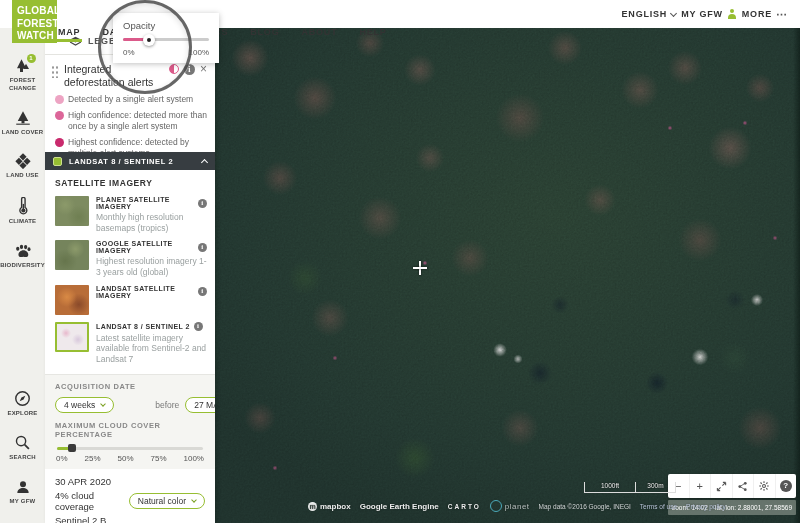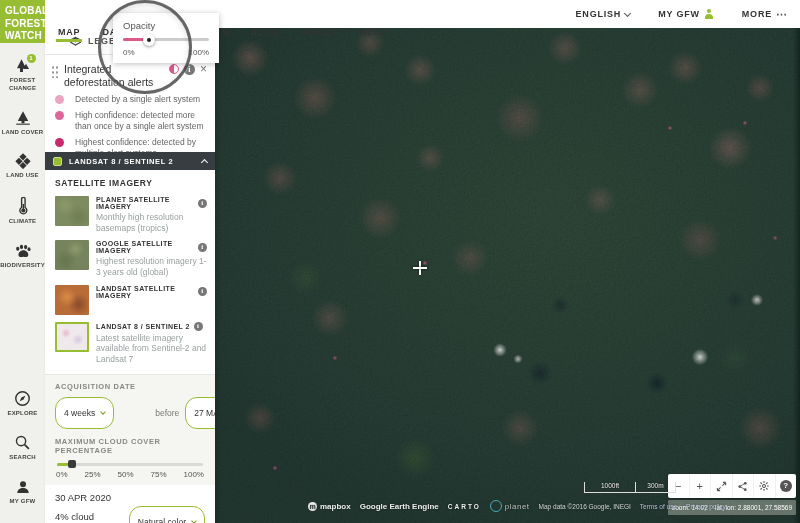--- a/index.html
+++ b/index.html
@@ -59,31 +59,31 @@
   .crosshair:before { left:6px; top:0; width:2px; height:14px; }
   .crosshair:after { left:0; top:6px; width:14px; height:2px; }
 
   
   .topbar { position:absolute; left:0; top:0; width:800px; height:28px; background:#fff;
     display:flex; align-items:center; z-index:20; }
   .nav-tabs { display:flex; gap:22px; margin-left:58px;margin-top:34px; }
   .nav-tab { font-size:9px; letter-spacing:.8px; color:#333; font-weight:bold; padding:9px 0 7px;
     position:relative; cursor:pointer; }
   .nav-tab.active:after { content:""; position:absolute; left:-2px; right:-2px; bottom:2px; height:3px; background:var(--accent); }
-  .nav-right { margin-left:auto; margin-right:12px; display:flex; align-items:center; gap:28px; }
+  .nav-right { margin-left:auto; margin-right:12px; display:flex; align-items:center; gap:5px; }
   .nav-right .item { font-size:9px; letter-spacing:.8px; color:#333; font-weight:bold; display:flex; align-items:center; gap:4px; cursor:pointer; }
   .chev { display:inline-block; width:5px; height:5px; border:solid #555; border-width:0 1.2px 1.2px 0; transform:rotate(45deg); margin-top:-2px; }
   .chev.up { transform:rotate(-135deg); margin-top:2px; border-color:#fff; }
   .dots { font-size:11px; color:#555; letter-spacing:1px; line-height:0; }
   .user-glyph { width:10px; height:10px; position:relative; }
   .user-glyph:before { content:""; position:absolute; left:3px; top:0; width:4px; height:4px; border-radius:50%; background:var(--accent); }
   .user-glyph:after { content:""; position:absolute; left:1px; top:5px; width:8px; height:5px; border-radius:4px 4px 0 0; background:var(--accent); }
 
   
-  .logo { position:absolute; left:0; top:0; width:45px; height:43px; background:var(--accent);
+  .logo { position:absolute; left:12px; top:0; width:45px; height:43px; background:var(--accent);
     color:#fff; font-weight:bold; font-size:10px; line-height:1.25; padding:5px 0 16px 5px; letter-spacing:.2px; z-index:30; }
   .sidebar { position:absolute; left:0; top:0; width:45px; height:523px; background:#f0f0ec; z-index:10;
     display:flex; flex-direction:column; align-items:center; padding-top:58px; }
   .side-item { display:flex; flex-direction:column; align-items:center; gap:3px; margin-bottom:17px; cursor:pointer; width:45px; }
   .side-item .lbl { font-size:6px; letter-spacing:.2px; color:#444; font-weight:bold; text-align:center; line-height:1.3; }
   .side-item svg { display:block; }
   .side-spacer { flex:1; }
   .badge { position:absolute; right:-4px; top:-4px; width:9px; height:9px; border-radius:50%; background:var(--accent);
     color:#fff; font-size:6px; font-weight:bold; text-align:center; line-height:9px; }
   .icon-wrap { position:relative; }
@@ -99,21 +99,21 @@
     background-image:radial-gradient(circle 1px, #9a9a9a 1px, transparent 1.3px); background-size:4px 5px; }
   .layer-title { font-size:10.5px; color:#333; line-height:1.2; width:96px; }
   .layer-icons { margin-left:auto; display:flex; align-items:center; gap:5px; }
   .opacity-dot { width:10px; height:10px; border-radius:50%; border:1.5px solid #db5a8a;
     background:linear-gradient(90deg,#db5a8a 50%, #fff 50%); cursor:pointer; }
   .info-dot { width:11px; height:11px; border-radius:50%; background:#777; color:#fff; font-size:8px; font-weight:bold;
     text-align:center; line-height:11px; cursor:pointer; font-family:"Liberation Serif",serif; }
   .close-x { font-size:12px; color:#777; cursor:pointer; line-height:1; }
 
   .legend-classes { padding:2px 8px 0 10px; height:60px; overflow:hidden; }
-  .legend-class { display:flex; gap:11px; margin-bottom:5px; }
+  .legend-class { display:flex; gap:4px; margin-bottom:5px; }
   .legend-class .dot { width:9px; height:9px; border-radius:50%; flex:none; margin-top:1px; }
   .legend-class .txt { font-size:8.5px; color:#666; line-height:1.3; }
 
   .group-header { height:18px; background:#373d41; display:flex; align-items:center; padding:0 8px; gap:7px; cursor:pointer; }
   .group-header .sq { width:9px; height:9px; border-radius:2px; background:var(--accent); border:1px solid #cde08e; }
   .group-header .ttl { font-size:7.5px; font-weight:bold; color:#fff; letter-spacing:.6px; }
   .group-header .chev { margin-left:auto; }
 
   .sat-section { padding:8px 8px 2px 10px; }
   .sat-heading { font-size:8.5px; font-weight:bold; color:#333; letter-spacing:.6px; margin-bottom:8px; }
@@ -125,21 +125,21 @@
   .t-landsat { background:radial-gradient(circle 10px at 35% 40%, #d98a45, transparent), radial-gradient(circle 11px at 70% 65%, #8a4a2a, transparent), #b86d38; }
   .t-sentinel { background:radial-gradient(circle 5px at 30% 35%, #e8b8cc, transparent), radial-gradient(circle 6px at 70% 60%, #d8c8dc, transparent), #efe9ec; }
   .sat-meta { min-width:0; }
   .sat-title { font-size:7px; font-weight:bold; color:#333; letter-spacing:.4px; display:flex; align-items:center; gap:4px; }
   .sat-title .info-dot { width:9px; height:9px; font-size:7px; line-height:9px; flex:none; }
   .sat-desc { font-size:8.5px; color:#9aa0a0; line-height:1.25; margin-top:2px; }
 
   .acq-section { background:#f5f5f2; border-top:1px solid #e6e6e2; padding:7px 10px 6px; }
   .acq-label { font-size:7.5px; font-weight:bold; color:#888; letter-spacing:.6px; margin-bottom:6px; }
   .acq-row { display:flex; align-items:center; gap:6px; margin-bottom:8px; }
-  .pill { border:1px solid var(--accent); border-radius:12px; background:#fff; padding:10px 8px;
+  .pill { border:1px solid var(--accent); border-radius:12px; background:#fff; padding:2px 8px;
     font-size:8.5px; color:#333; display:flex; align-items:center; gap:6px; cursor:pointer; white-space:nowrap; }
   .pill .chev { border-color:#7ba020; width:4px; height:4px; }
   .before-lbl { font-size:8.5px; color:#777;padding-left:35px; }
 
   .slider { position:relative; height:3px; background:#d9d9d5; border-radius:2px; margin:8px 2px 4px; }
   .slider .fill { position:absolute; left:0; top:0; height:3px; border-radius:2px; background:var(--accent); }
   .slider .handle { position:absolute; right:-4px; top:-3px; width:8px; height:8px; background:#3a3a3a; border-radius:2px; }
   .ticks { display:flex; justify-content:space-between; font-size:8px; color:#555; padding:0 1px; }
 
   .scene-section { padding:7px 10px; }

